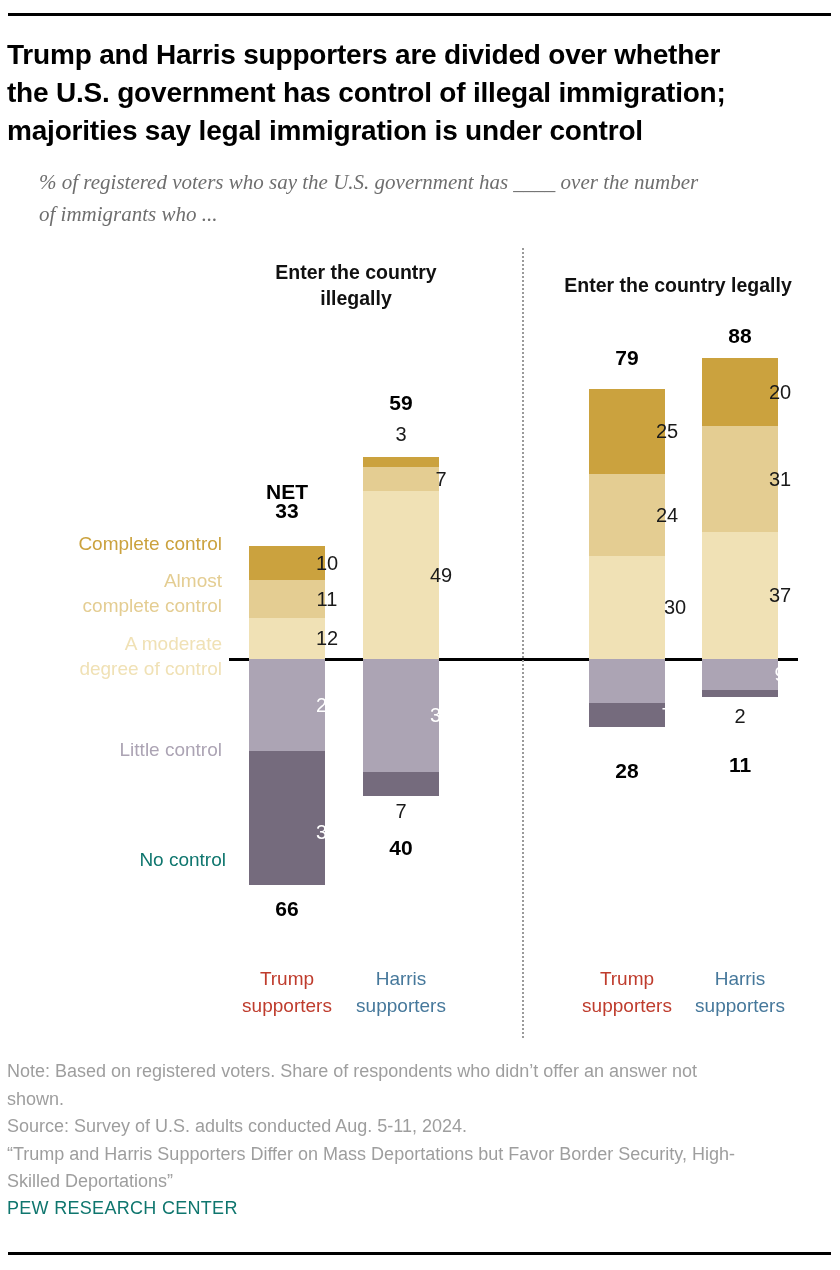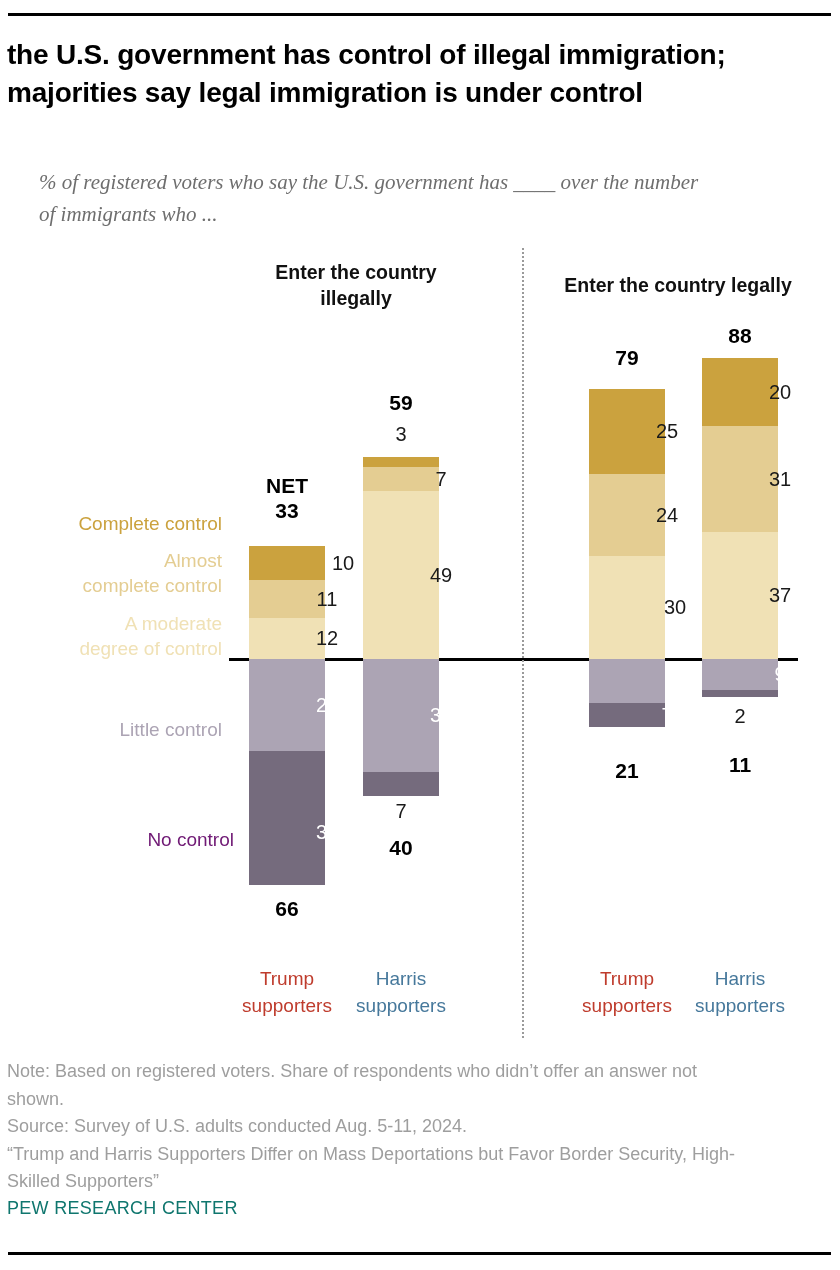--- a/index.html
+++ b/index.html
@@ -11,40 +11,41 @@
   .title{position:absolute;left:7px;top:36px;width:828px;font-weight:bold;
          font-size:28px;line-height:38px;color:#000;letter-spacing:-0.2px;}
   .subtitle{position:absolute;left:7px;top:166px;width:830px;
             font-family:"Liberation Serif",serif;font-style:italic;
             font-size:21px;line-height:32px;color:#6e6e6e;margin-left:32px;}
   .chart{position:absolute;left:0;top:245px;width:840px;height:800px;}
   .chart-baseline{position:absolute;height:3px;background:#000;}
   .chart-divider{position:absolute;width:0;border-left:2px dotted #9a9a9a;}
   .panel-title{position:absolute;text-align:center;font-weight:bold;
                font-size:19.5px;line-height:26px;color:#111;}
-  .cat-label{position:absolute;text-align:right;font-size:19px;line-height:25px;}
+  .cat-label{position:absolute;text-align:right;font-size:19px;line-height:25px;margin-top:20px;}
   .seg{position:absolute;}
   .seg-label{position:absolute;display:flex;align-items:center;justify-content:center;
              font-size:20px;color:#1a1a1a;padding-left:40px;}
   .seg-label.light{color:#fff;}
   .net-label{position:absolute;text-align:center;font-weight:bold;font-size:21px;
              line-height:26px;color:#000;}
   .out-label{position:absolute;text-align:center;font-size:20px;line-height:26px;color:#1a1a1a;}
   .supporter-label{position:absolute;text-align:center;font-size:19px;line-height:27px;}
   .notes{position:absolute;left:7px;top:1058px;width:830px;font-size:18px;
          line-height:27.5px;color:#9e9e9e;}
   .brand{position:absolute;left:7px;top:1198px;font-size:18px;font-weight:normal;
          color:#0f766e;letter-spacing:0.3px;}
 </style>
 </head>
 <body>
 
 <div class="page">
   <div class="rule top"></div>
   <div class="title" id="title-lines">
+      <div>Trump and Harris supporters are divided over whether</div>
       <div>the U.S. government has control of illegal immigration;</div>
       <div>majorities say legal immigration is under control</div>
     </div>
   <div class="subtitle" id="subtitle-lines">
       <div>% of registered voters who say the U.S. government has ____ over the number</div>
       <div>of immigrants who ...</div>
     </div>
   <div class="chart" id="chart-canvas">
       <div class="chart-baseline" style="left: 229px; top: 413px; width: 569px;"></div>
       <div class="chart-divider" style="left: 522px; top: 3px; height: 790px;"></div>
@@ -55,38 +56,38 @@
         <div>Almost</div>
         <div>complete control</div>
       </div>
       <div class="cat-label" style="left: 0px; top: 366px; width: 222px; color: rgb(240, 225, 181);">
         <div>A moderate</div>
         <div>degree of control</div>
       </div>
       <div class="cat-label" style="left: 0px; top: 471.5px; width: 222px; color: rgb(172, 164, 180);">
         <div>Little control</div>
       </div>
-      <div class="cat-label" style="left: 12px; top: 581.5px; width: 222px; color: #701a75;">
+      <div class="cat-label" style="left: 4px; top: 581.5px; width: 222px; color: #0f766e;">
         <div>No control</div>
       </div>
       <div class="panel-title" style="left: 186px; top: 14px; width: 340px;">
         <div>Enter the country</div>
         <div>illegally</div>
       </div>
       <div class="seg" style="left: 249px; top: 301.14px; width: 76px; height: 34.2px; background: rgb(203, 162, 62);"></div>
-      <div class="seg-label" style="left: 265px; top: 301.14px; width: 76px; height: 34.2px; border-radius: 15px;">10</div>
+      <div class="seg-label" style="left: 249px; top: 301.14px; width: 76px; height: 34.2px; border-radius: 15px;">10</div>
       <div class="seg" style="left: 249px; top: 335.34px; width: 76px; height: 37.62px; background: rgb(228, 205, 146);"></div>
       <div class="seg-label" style="left: 249px; top: 335.34px; width: 76px; height: 37.62px;">11</div>
       <div class="seg" style="left: 249px; top: 372.96px; width: 76px; height: 41.04px; background: rgb(240, 225, 181);"></div>
       <div class="seg-label" style="left: 249px; top: 372.96px; width: 76px; height: 41.04px;">12</div>
       <div class="seg" style="left: 249px; top: 414px; width: 76px; height: 92.34px; background: rgb(172, 164, 180);"></div>
       <div class="seg-label light" style="left: 249px; top: 414px; width: 76px; height: 92.34px;">27</div>
       <div class="seg" style="left: 249px; top: 506.34px; width: 76px; height: 133.38px; background: rgb(117, 107, 125);"></div>
       <div class="seg-label light" style="left: 249px; top: 506.34px; width: 76px; height: 163px;">39</div>
-      <div class="net-label" style="left: 227px; top: 228px; width: 120px;">NET</div>
+      <div class="net-label" style="left: 227px; top: 234px; width: 120px;">NET</div>
       <div class="net-label" style="left: 227px; top: 253px; width: 120px;">33</div>
       <div class="net-label" style="left: 227px; top: 651px; width: 120px;">66</div>
       <div class="supporter-label" style="left: 217px; top: 720px; width: 140px; color: rgb(191, 60, 45);">
         <div>Trump</div>
         <div>supporters</div>
       </div>
       <div class="seg" style="left: 363px; top: 212.22px; width: 76px; height: 10.26px; background: rgb(203, 162, 62);"></div>
       <div class="seg" style="left: 363px; top: 222.48px; width: 76px; height: 23.94px; background: rgb(228, 205, 146);"></div>
       <div class="seg-label" style="left: 363px; top: 222.48px; width: 76px; height: 23.94px;">7</div>
       <div class="seg" style="left: 363px; top: 246.42px; width: 76px; height: 167.58px; background: rgb(240, 225, 181);"></div>
@@ -109,21 +110,21 @@
       <div class="seg-label" style="left: 589px; top: 143.82px; width: 76px; height: 85.5px;">25</div>
       <div class="seg" style="left: 589px; top: 229.32px; width: 76px; height: 82.08px; background: rgb(228, 205, 146);"></div>
       <div class="seg-label" style="left: 589px; top: 229.32px; width: 76px; height: 82.08px;">24</div>
       <div class="seg" style="left: 589px; top: 311.4px; width: 76px; height: 102.6px; background: rgb(240, 225, 181);"></div>
       <div class="seg-label" style="left: 589px; top: 311.4px; width: 92px; height: 102.6px;">30</div>
       <div class="seg" style="left: 589px; top: 414px; width: 76px; height: 44.46px; background: rgb(172, 164, 180);"></div>
       <div class="seg-label light" style="left: 589px; top: 414px; width: 96px; height: 44.46px;">13</div>
       <div class="seg" style="left: 589px; top: 458.46px; width: 76px; height: 23.94px; background: rgb(117, 107, 125);"></div>
       <div class="seg-label light" style="left: 589px; top: 458.46px; width: 76px; height: 23.94px;">7</div>
       <div class="net-label" style="left: 567px; top: 100px; width: 120px;">79</div>
-      <div class="net-label" style="left: 567px; top: 513px; width: 120px;">21</div>
+      <div class="net-label" style="left: 567px; top: 513px; width: 120px;">28</div>
       <div class="supporter-label" style="left: 557px; top: 720px; width: 140px; color: rgb(191, 60, 45);">
         <div>Trump</div>
         <div>supporters</div>
       </div>
       <div class="seg" style="left: 702px; top: 113.04px; width: 76px; height: 68.4px; background: rgb(203, 162, 62);"></div>
       <div class="seg-label" style="left: 702px; top: 113.04px; width: 76px; height: 68.4px;">20</div>
       <div class="seg" style="left: 702px; top: 181.44px; width: 76px; height: 106.02px; background: rgb(228, 205, 146);"></div>
       <div class="seg-label" style="left: 702px; top: 181.44px; width: 76px; height: 106.02px;">31</div>
       <div class="seg" style="left: 702px; top: 287.46px; width: 76px; height: 126.54px; background: rgb(240, 225, 181);"></div>
       <div class="seg-label" style="left: 702px; top: 287.46px; width: 76px; height: 126.54px;">37</div>
@@ -136,17 +137,17 @@
       <div class="supporter-label" style="left: 670px; top: 720px; width: 140px; color: rgb(70, 120, 155);">
         <div>Harris</div>
         <div>supporters</div>
       </div>
     </div>
   <div class="notes" id="notes-lines">
       <div>Note: Based on registered voters. Share of respondents who didn’t offer an answer not</div>
       <div>shown.</div>
       <div>Source: Survey of U.S. adults conducted Aug. 5-11, 2024.</div>
       <div>“Trump and Harris Supporters Differ on Mass Deportations but Favor Border Security, High-</div>
-      <div>Skilled Supporters”</div>
+      <div>Skilled Deportations”</div>
     </div>
   <div class="brand">PEW RESEARCH CENTER</div>
   <div class="rule bottom"></div>
 </div>
 
 </body></html>

